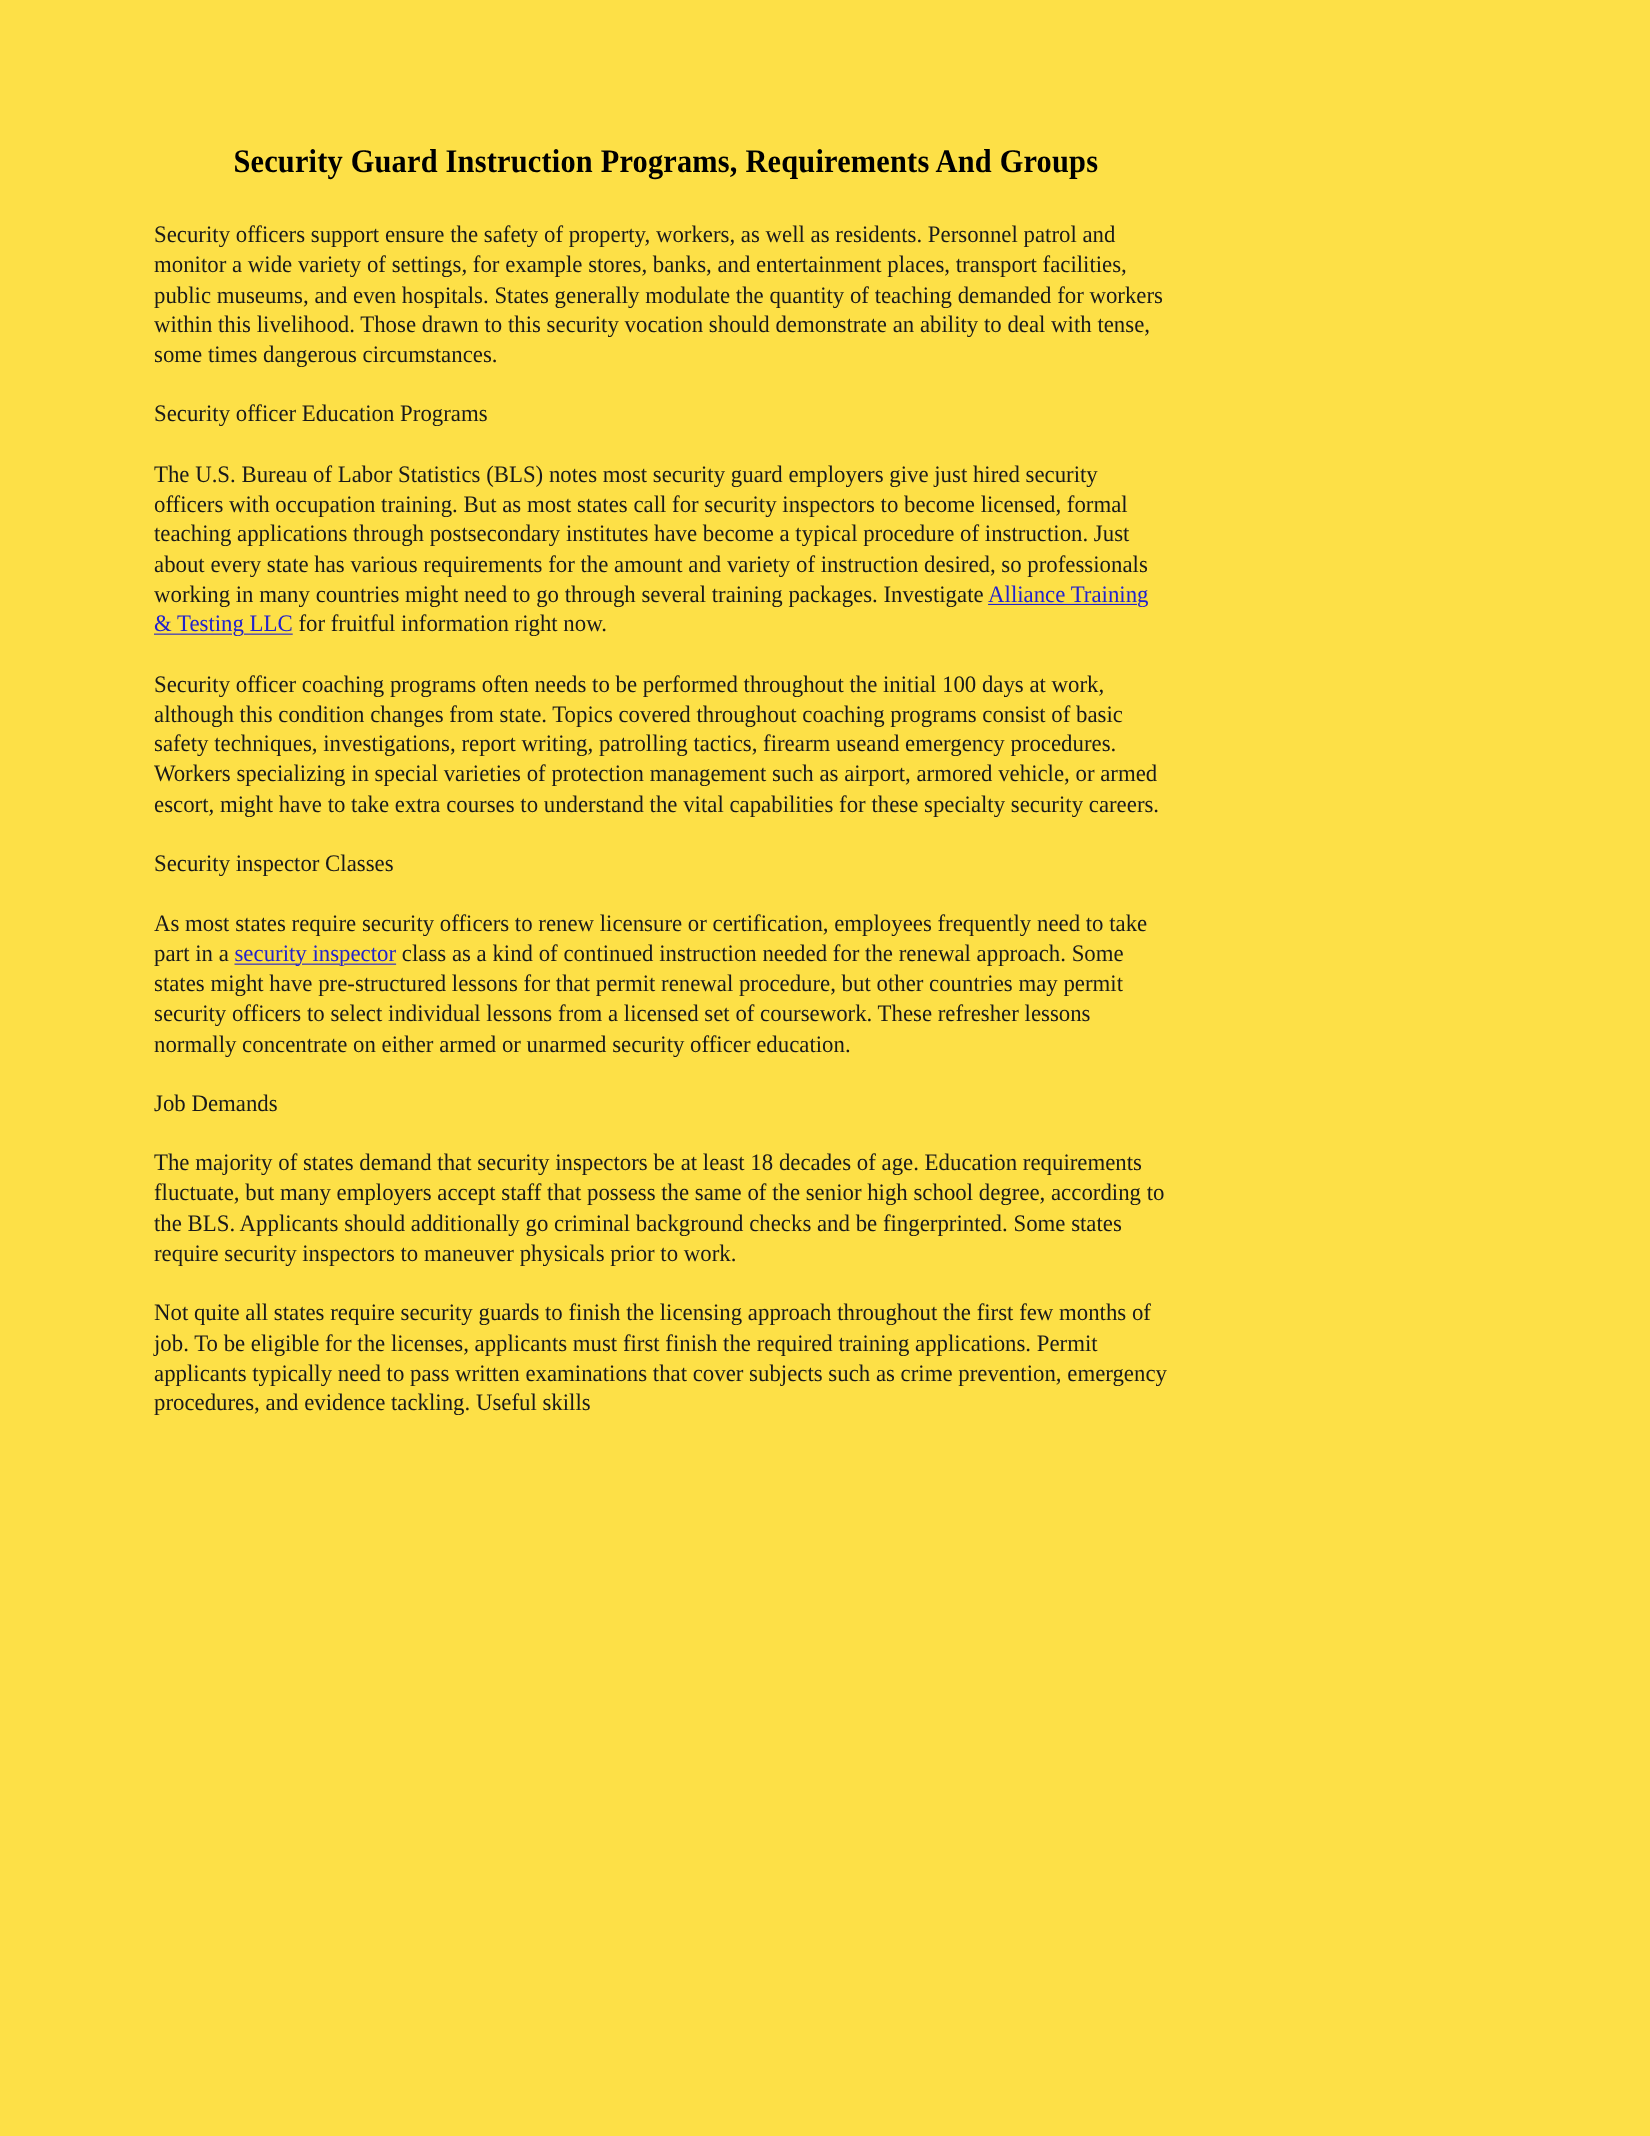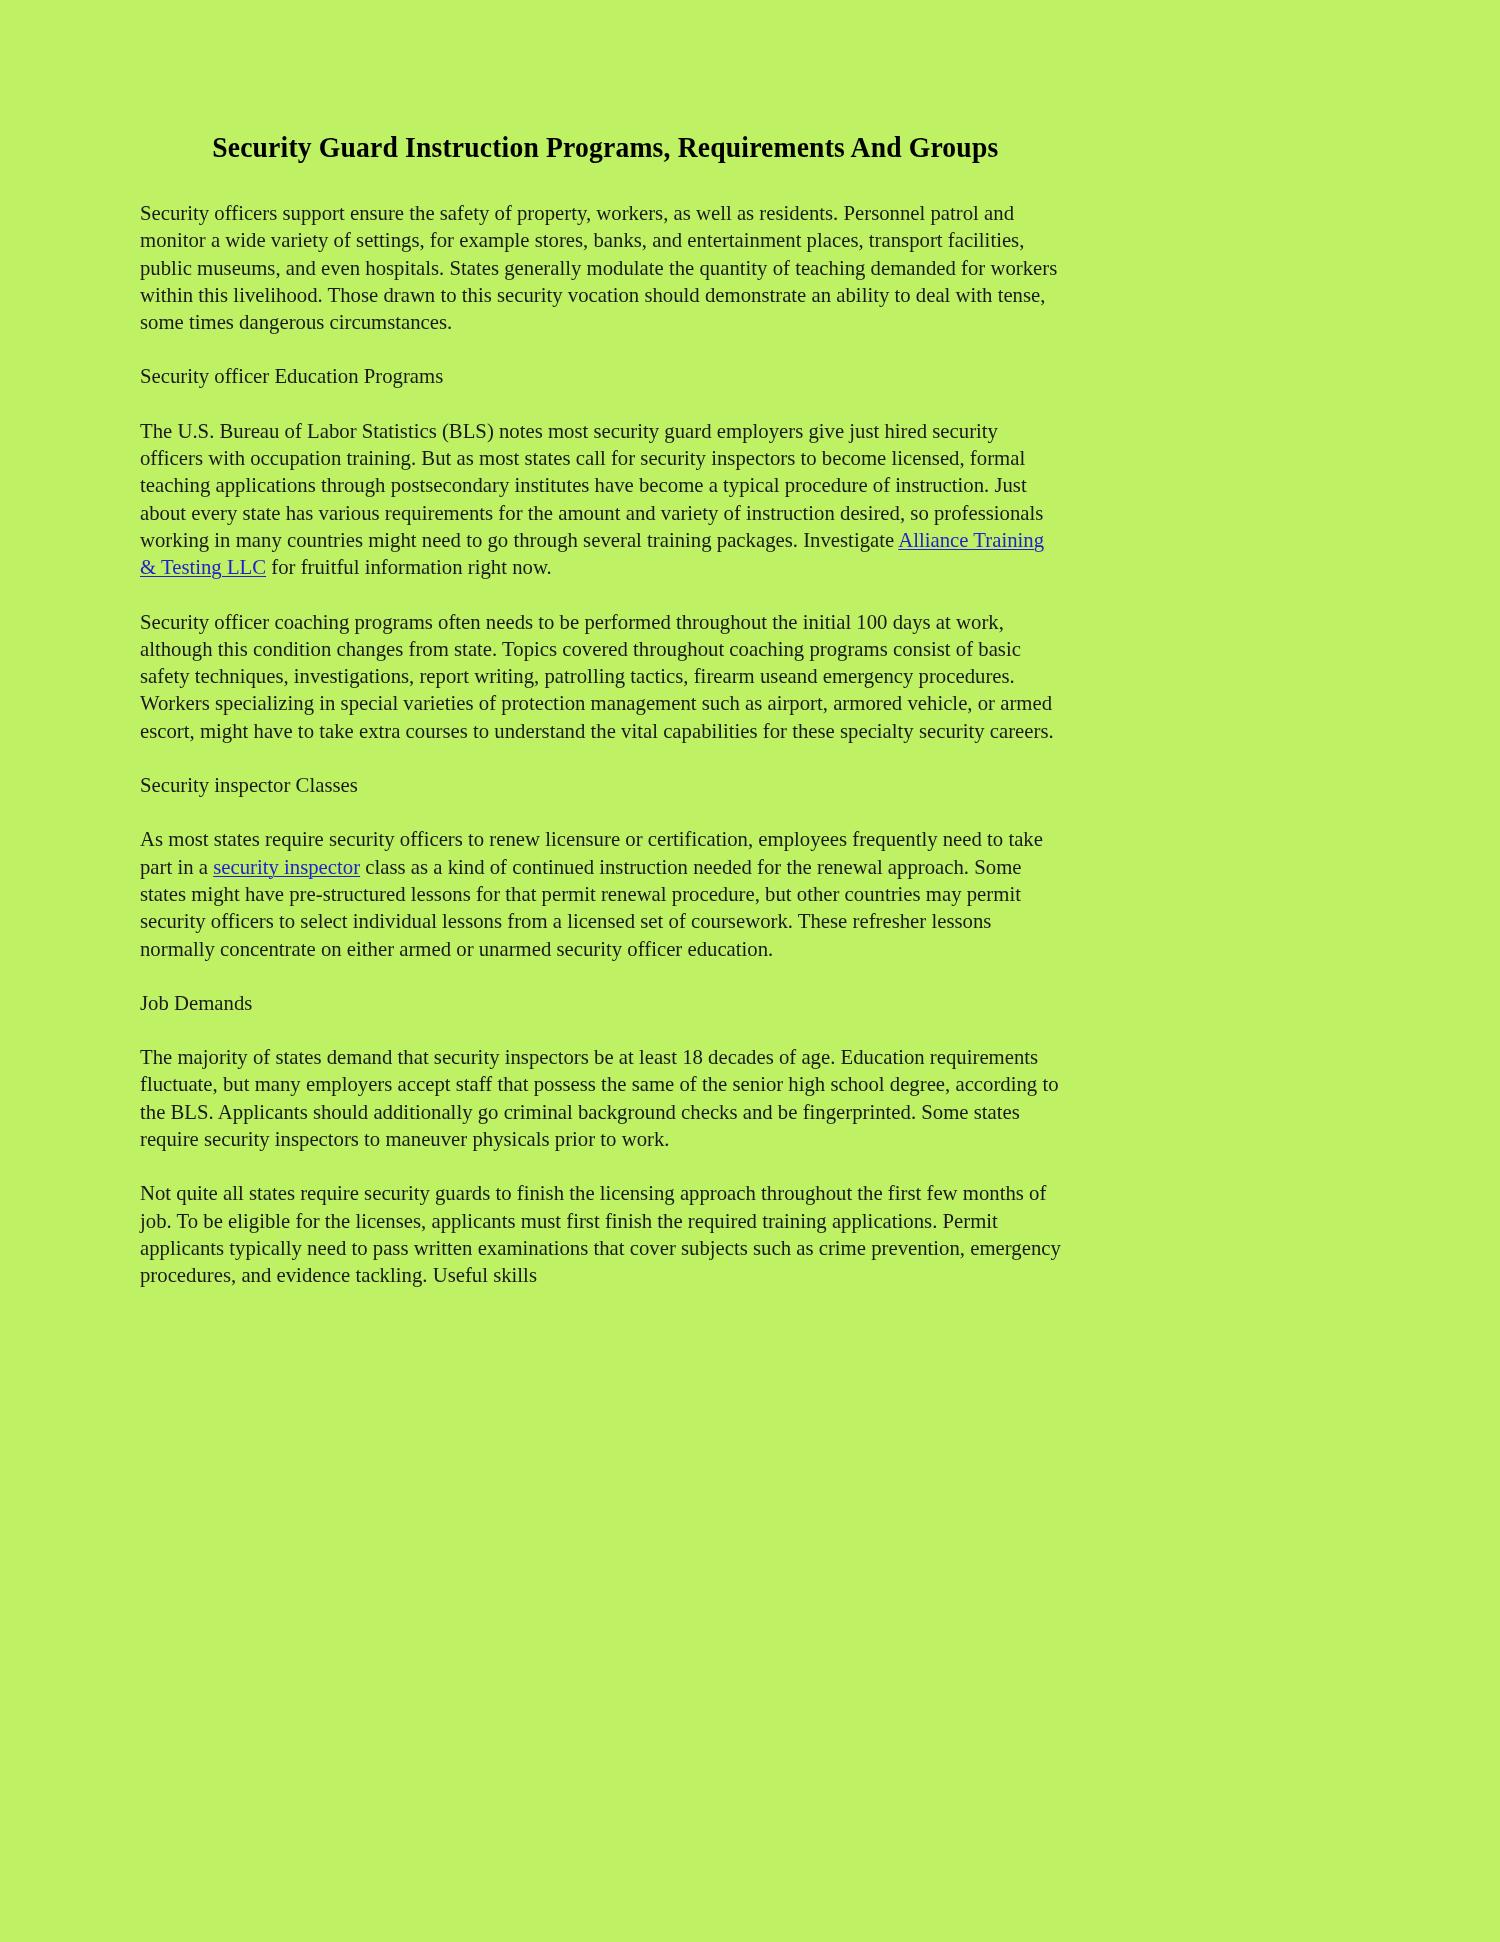--- a/index.html
+++ b/index.html
@@ -4,21 +4,21 @@
 <style>
   html, body {
     margin: 0;
     padding: 0;
     background: #ffffff;
   }
   .page {
     position: relative;
     width: 1500px;
     height: 1942px;
-    background: #bef264;
+    background: #fde047;
     overflow: hidden;
     font-family: "Liberation Serif", "DejaVu Serif", serif;
     color: #000000;
   }
   .content {
     position: absolute;
     left: 140px;
     top: 128px;
     width: 925px;
   }

